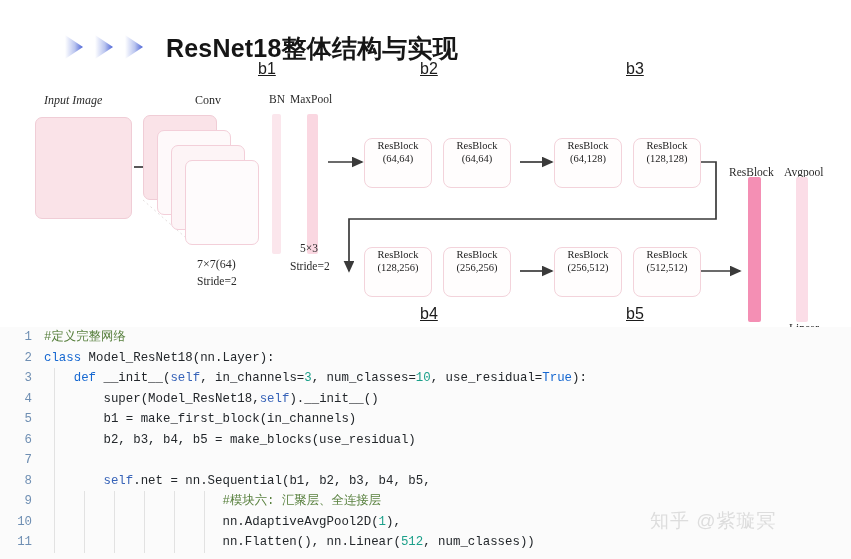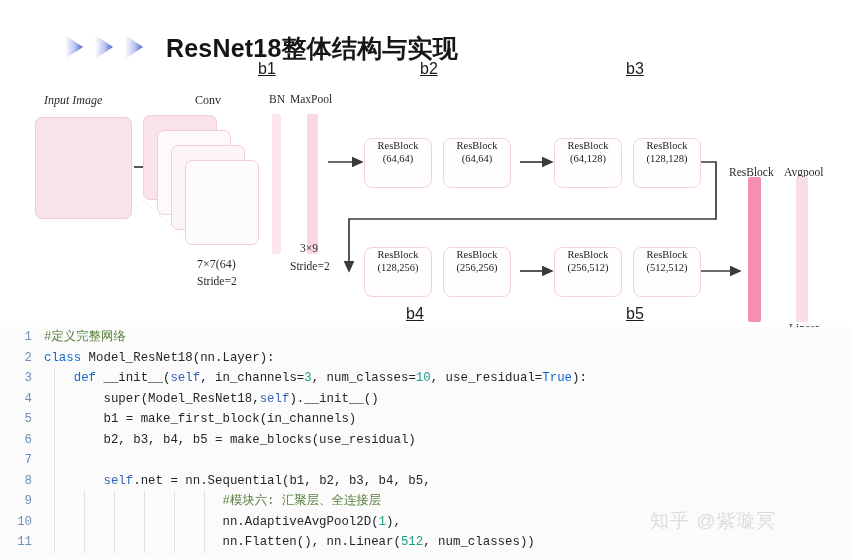--- a/index.html
+++ b/index.html
@@ -148,21 +148,21 @@
       <path d="M701,100 L716,100 L716,157 L349,157 L349,209" fill="none" stroke="#3a3a3a" stroke-width="1.7" marker-end="url(#ah)"></path>
 
       <line x1="520" y1="209" x2="552" y2="209" stroke="#3a3a3a" stroke-width="1.7" marker-end="url(#ah)"></line>
 
       <line x1="701" y1="209" x2="740" y2="209" stroke="#3a3a3a" stroke-width="1.7" marker-end="url(#ah)"></line>
     </svg>
 
     <div class="blabel" style="left:258px;top:-2px;">b1</div>
     <div class="blabel" style="left:420px;top:-2px;">b2</div>
     <div class="blabel" style="left:626px;top:-2px;">b3</div>
-    <div class="blabel" style="left:406px;top:243px;">b4</div>
+    <div class="blabel" style="left:420px;top:243px;">b4</div>
     <div class="blabel" style="left:626px;top:243px;">b5</div>
     <div class="blabel" style="left:775px;top:281px;">b6</div>
 
     <div class="lbl" style="left:44px;top:31px;font-size:12px;font-style:italic;">Input Image</div>
     <div class="sq input-sq"></div>
 
     <div class="lbl" style="left:175px;top:31px;font-size:12px;margin-left:20px;">Conv</div>
     <div class="conv-wrap">
       <div class="conv-sq" style="left:0;top:0;background:#fae3e8;border:1px solid #f0cdd6;"></div>
       <div class="conv-sq" style="left:14px;top:15px;background:#fef9fa;border:1px solid #f3cfd9;"></div>
@@ -170,21 +170,21 @@
       <div class="conv-sq" style="left:42px;top:45px;background:#fefbfc;border:1px solid #f3cfd9;"></div>
     </div>
     <div class="lbl" style="left:197px;top:195px;font-size:12px;">7×7(64)</div>
     <div class="lbl" style="left:197px;top:213px;font-size:11.5px;">Stride=2</div>
 
     <div class="lbl" style="left:269px;top:31px;font-size:11.5px;">BN</div>
     <div class="bar bn-bar"></div>
 
     <div class="lbl" style="left:290px;top:31px;font-size:11.5px;">MaxPool</div>
     <div class="bar mp-bar"></div>
-    <div class="lbl" style="left:300px;top:180px;font-size:11.5px;">3×9</div>
+    <div class="lbl" style="left:300px;top:180px;font-size:11.5px;">5×3</div>
     <div class="lbl" style="left:290px;top:198px;font-size:11.5px;">Stride=2</div>
 
     <div class="resblock" style="left:364px;top:76px;">
       <span>ResBlock</span>
       <span>(64,64)</span>
     </div>
     <div class="resblock" style="left:443px;top:76px;">
       <span>ResBlock</span>
       <span>(64,64)</span>
     </div>

